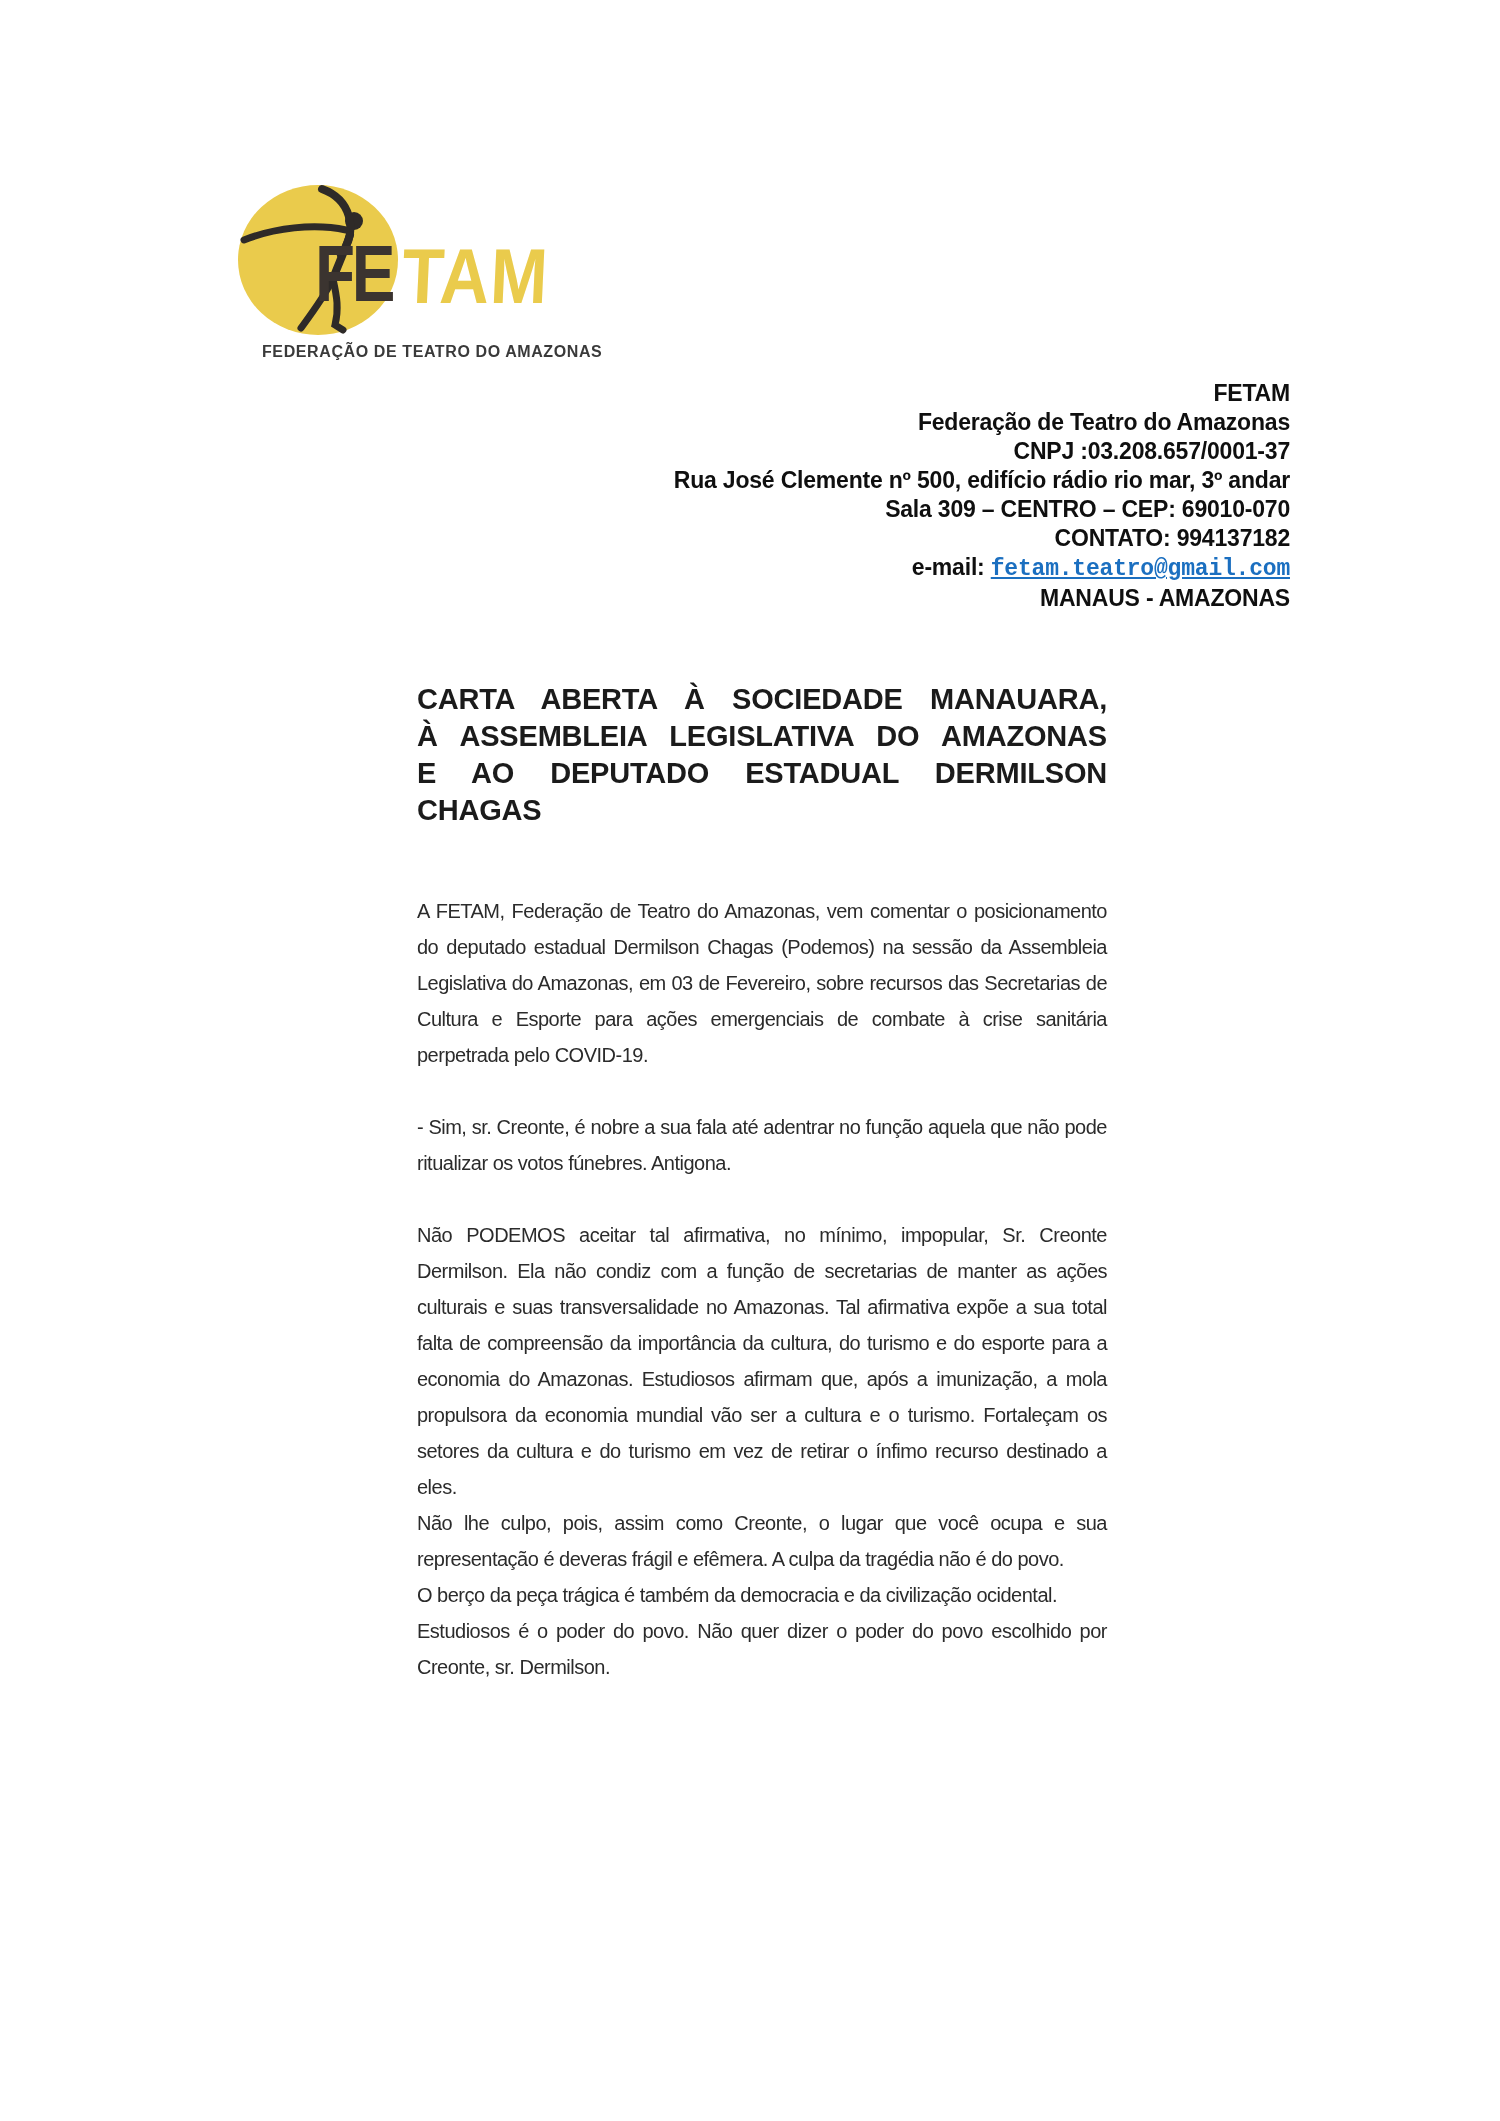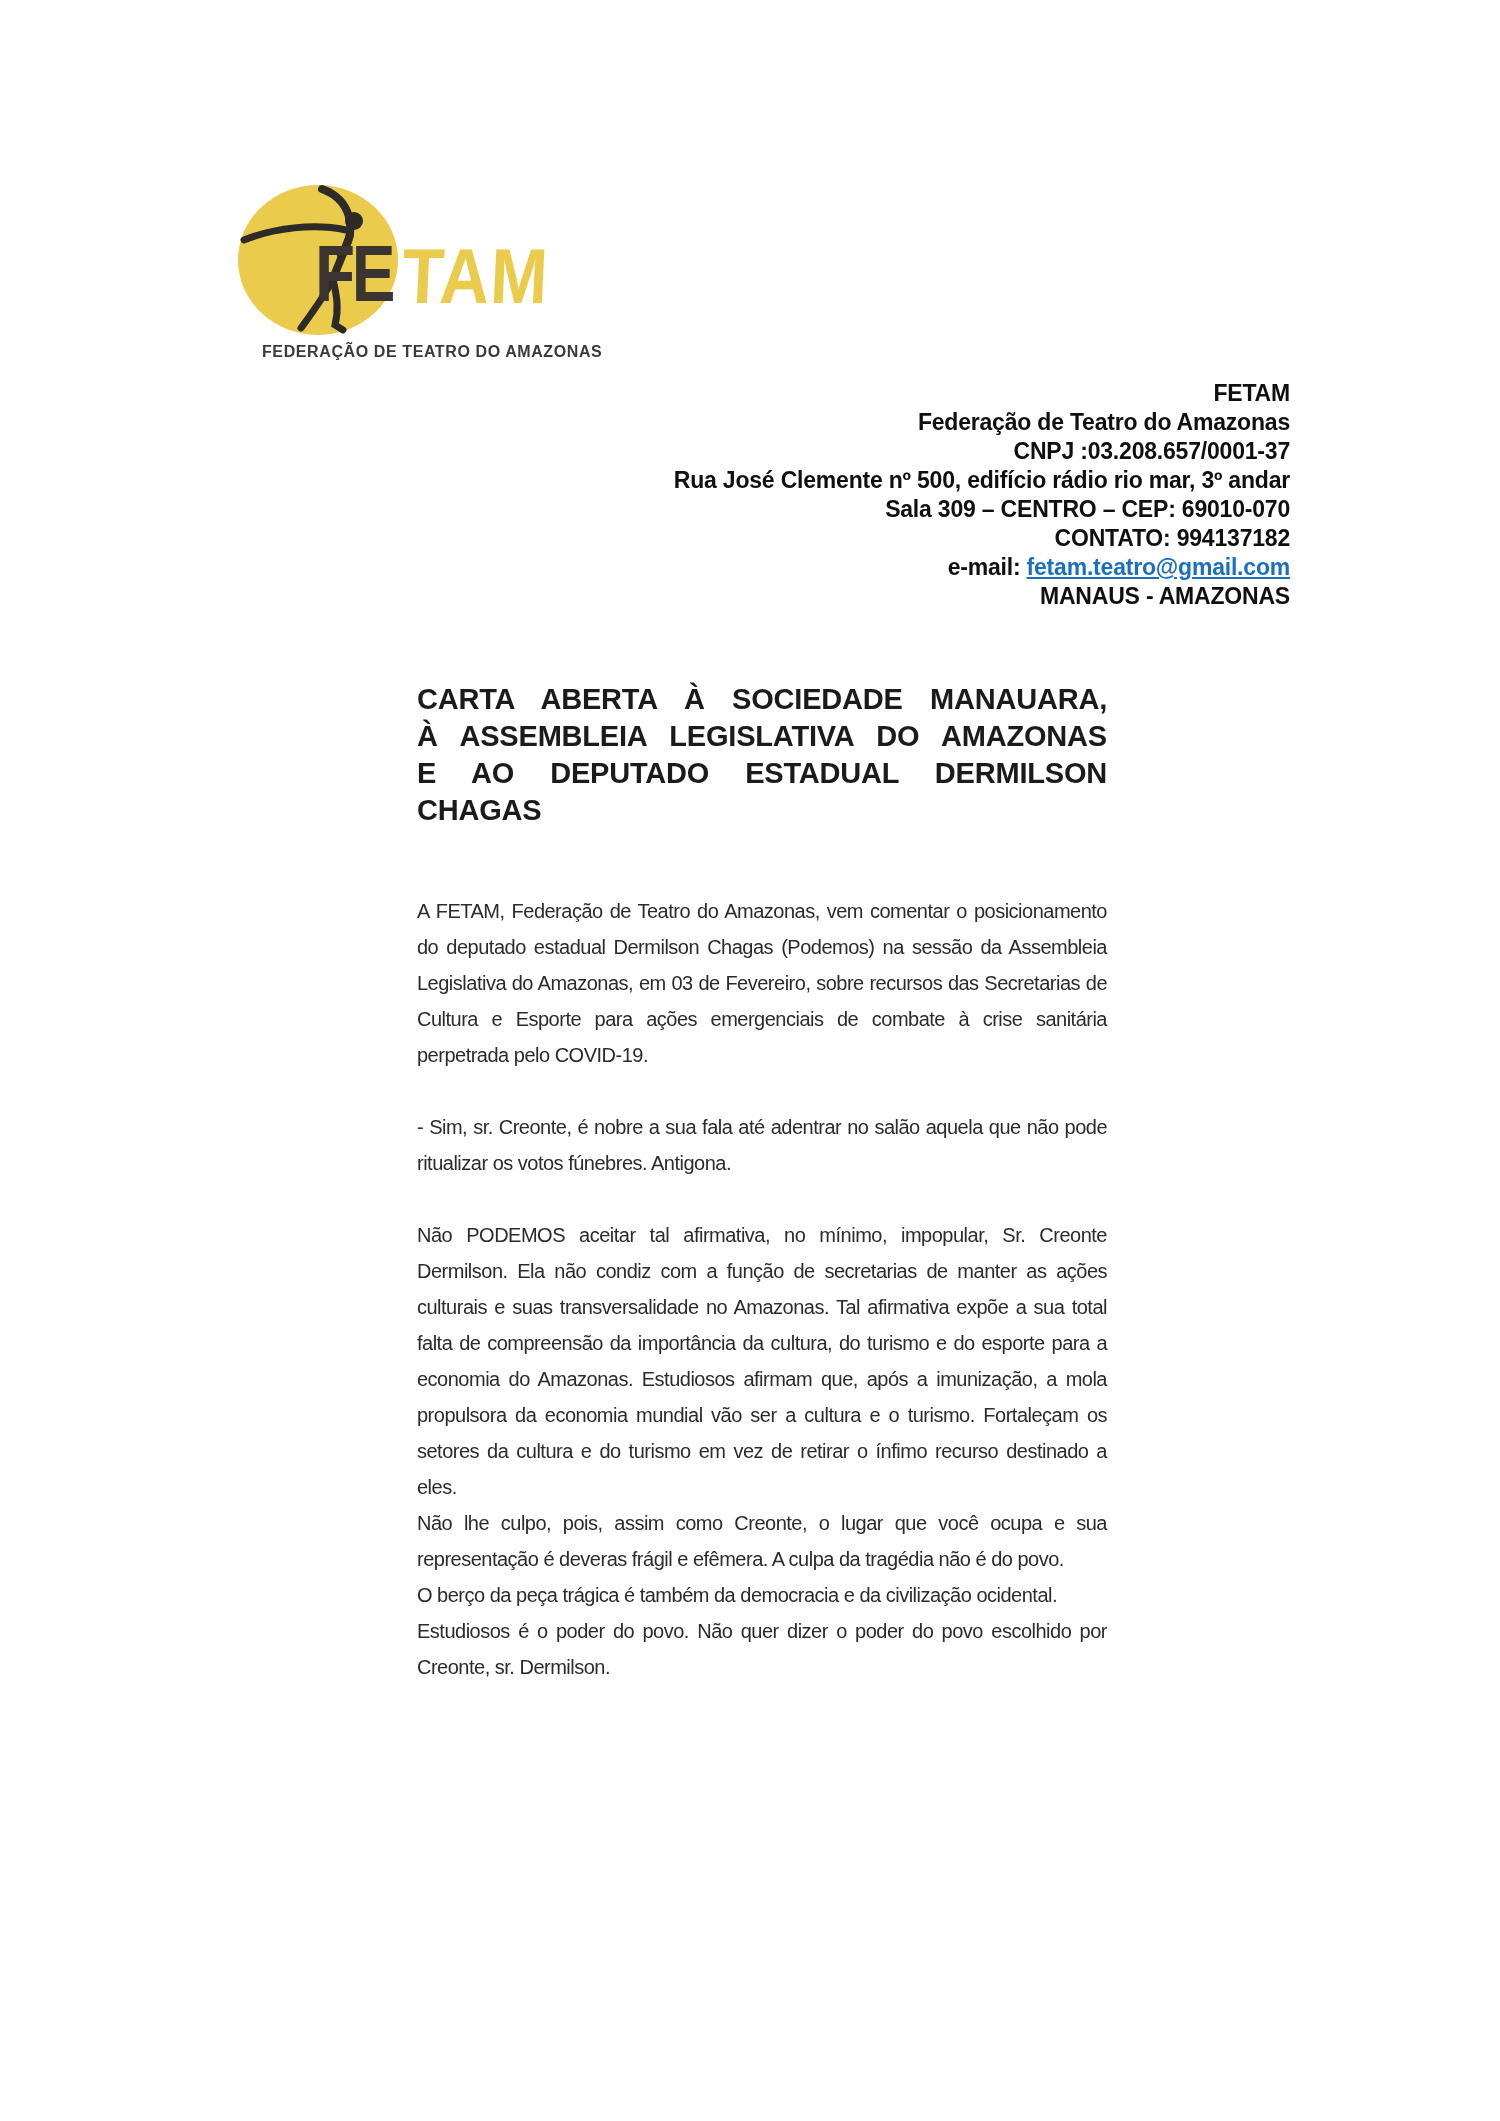--- a/index.html
+++ b/index.html
@@ -37,20 +37,21 @@
     line-height: 29px;
     letter-spacing: -0.2px;
     color: #0f0f0f;
     white-space: nowrap;
     margin-left: 31px;
   }
   .letterhead .email-link {
     color: #1b6fc0;
     text-decoration: underline;
     cursor: pointer;
+    font-family: Liberation Mono, monospace;
   }
 
   
   .doc-title {
     position: absolute;
     left: 417px;
     top: 681px;
     width: 690px;
     font-weight: 700;
     font-size: 29px;
@@ -116,20 +117,20 @@
 
   <div class="doc-title">
     <div class="title-line">CARTA ABERTA À SOCIEDADE MANAUARA,</div>
     <div class="title-line">À ASSEMBLEIA LEGISLATIVA DO AMAZONAS</div>
     <div class="title-line">E AO DEPUTADO ESTADUAL DERMILSON</div>
     <div class="title-line">CHAGAS</div>
   </div>
 
   <div class="body-text">
     <p class="spaced">A FETAM, Federação de Teatro do Amazonas, vem comentar o posicionamento do deputado estadual Dermilson Chagas (Podemos) na sessão da Assembleia Legislativa do Amazonas, em 03 de Fevereiro, sobre recursos das Secretarias de Cultura e Esporte para ações emergenciais de combate à crise sanitária perpetrada pelo COVID-19.</p>
-    <p class="spaced">- Sim, sr. Creonte, é nobre a sua fala até adentrar no salão aquela que não pode ritualizar os votos fúnebres. Antigona.</p>
+    <p class="spaced">- Sim, sr. Creonte, é nobre a sua fala até adentrar no função aquela que não pode ritualizar os votos fúnebres. Antigona.</p>
     <p>Não PODEMOS aceitar tal afirmativa, no mínimo, impopular, Sr. Creonte Dermilson. Ela não condiz com a função de secretarias de manter as ações culturais e suas transversalidade no Amazonas. Tal afirmativa expõe a sua total falta de compreensão da importância da cultura, do turismo e do esporte para a economia do Amazonas. Estudiosos afirmam que, após a imunização, a mola propulsora da economia mundial vão ser a cultura e o turismo. Fortaleçam os setores da cultura e do turismo em vez de retirar o ínfimo recurso destinado a eles.</p>
     <p>Não lhe culpo, pois, assim como Creonte, o lugar que você ocupa e sua representação é deveras frágil e efêmera. A culpa da tragédia não é do povo.</p>
     <p>O berço da peça trágica é também da democracia e da civilização ocidental.</p>
     <p>Estudiosos é o poder do povo. Não quer dizer o poder do povo escolhido por Creonte, sr. Dermilson.</p>
   </div>
 
 </div>
 
 </body></html>

